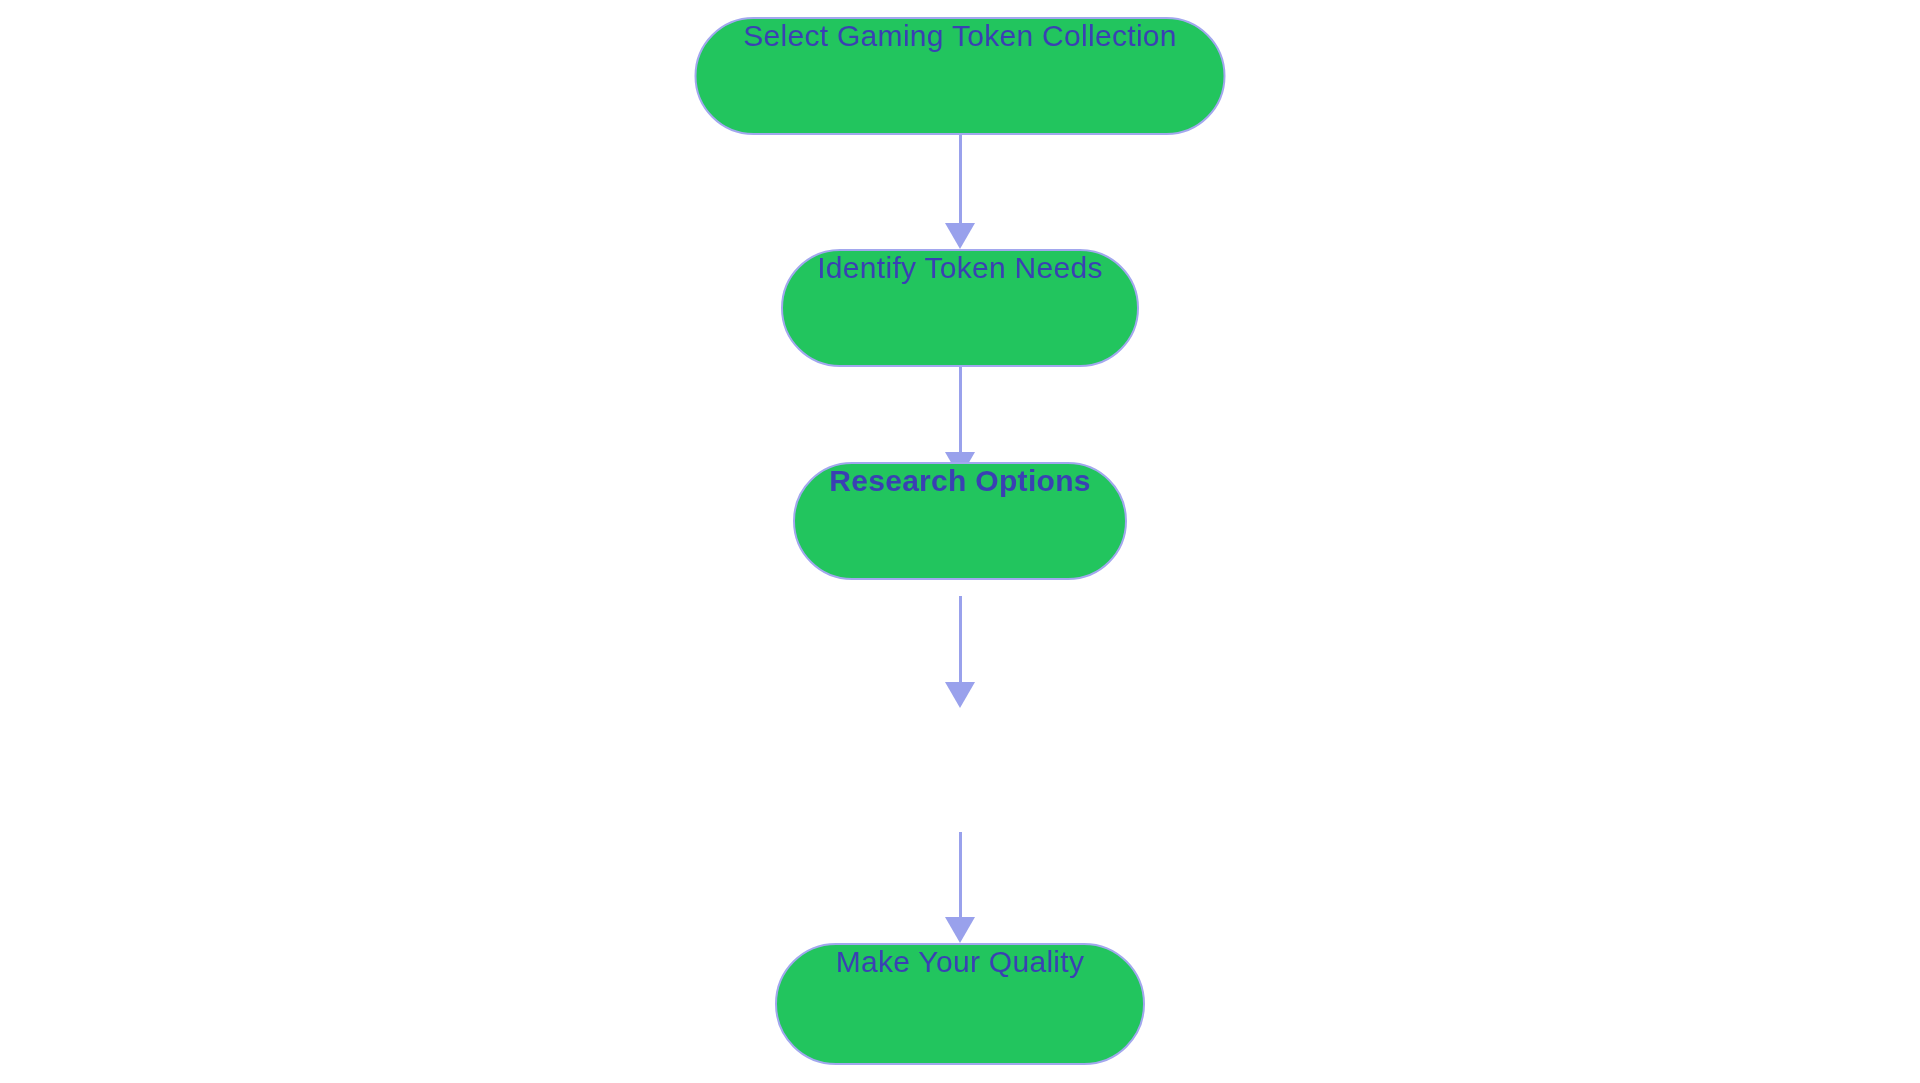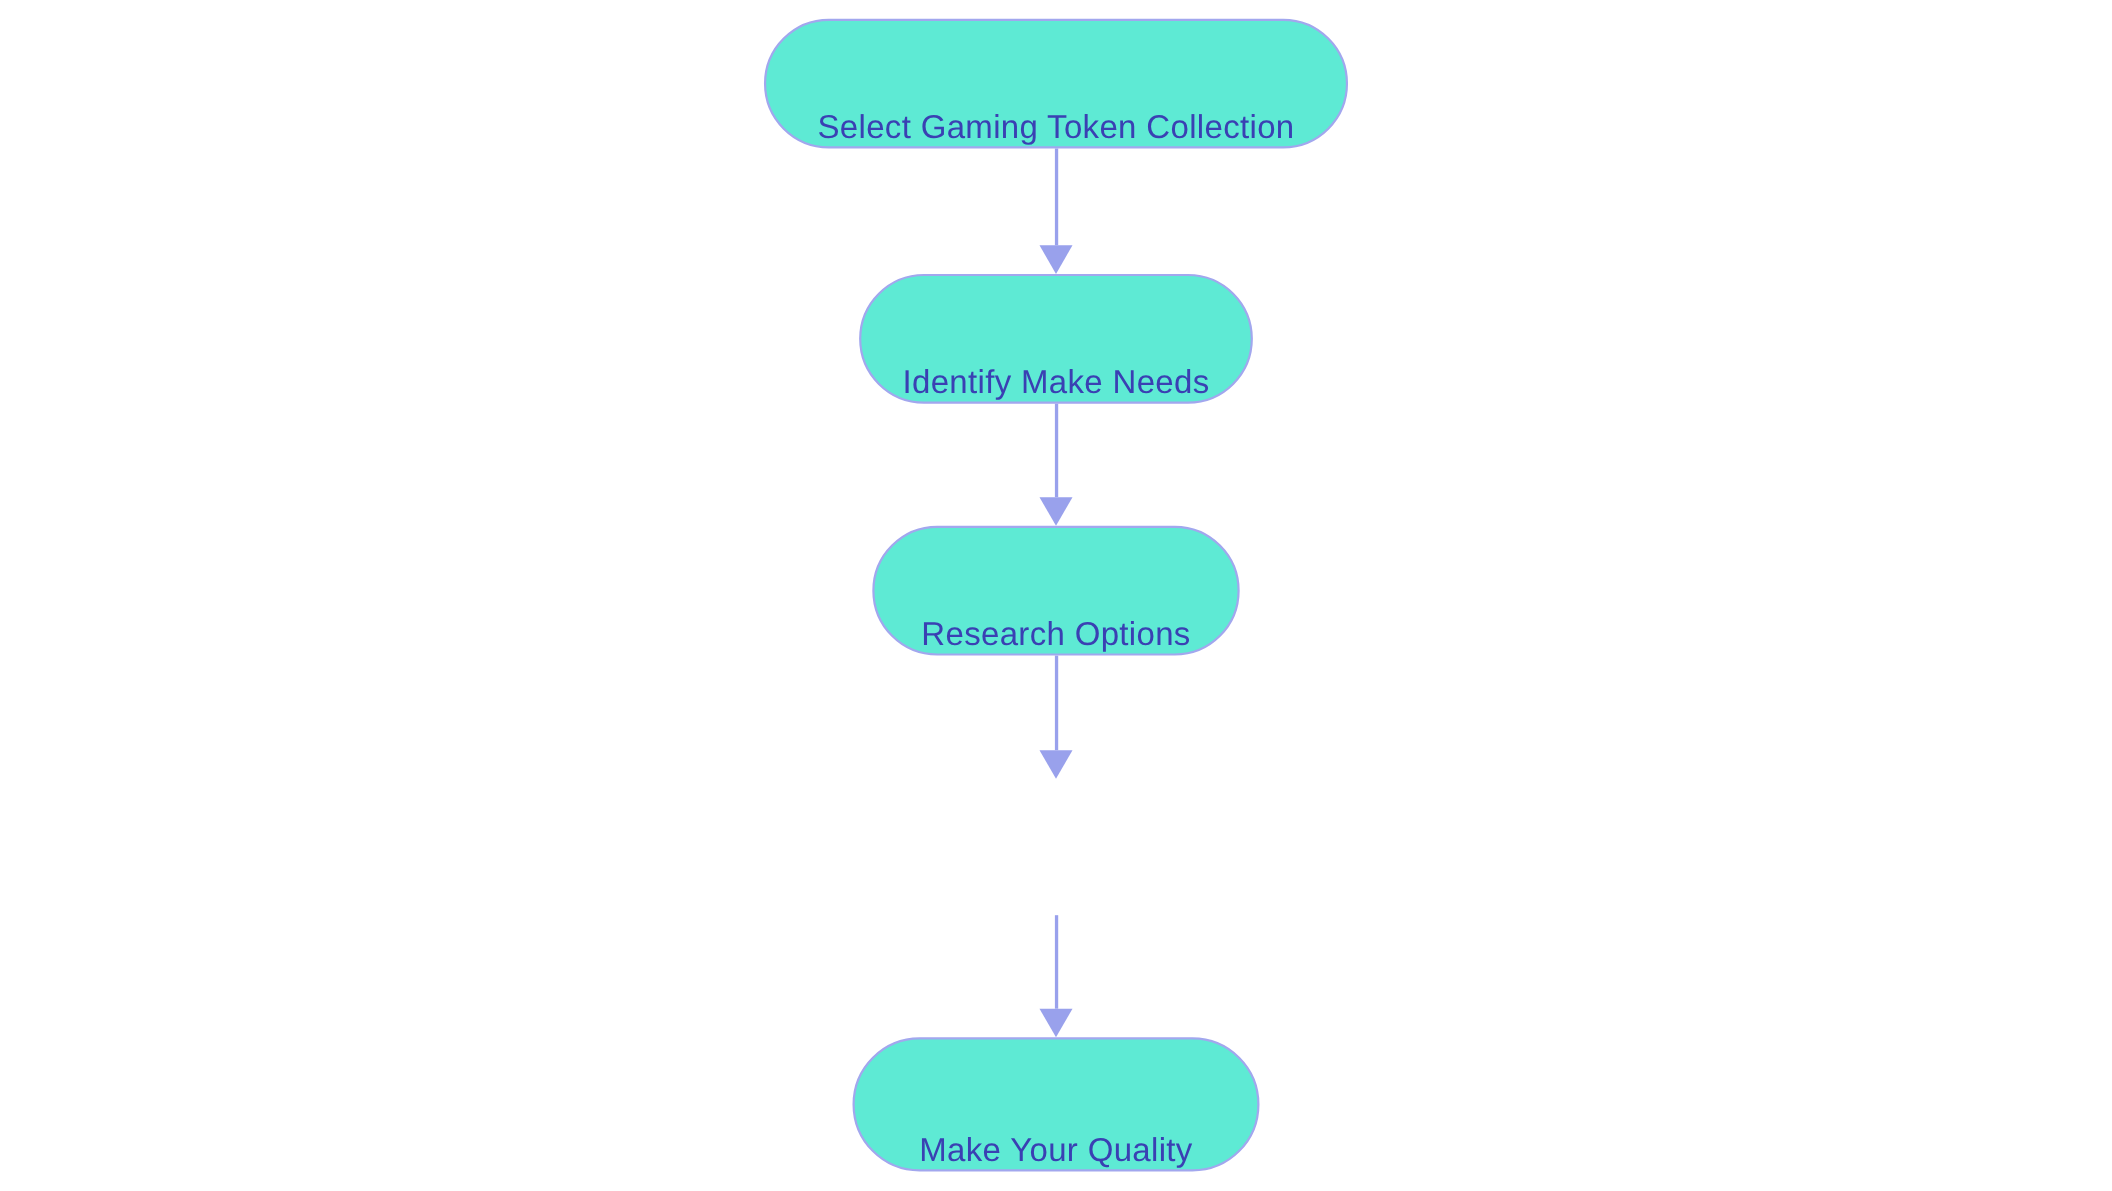--- a/index.html
+++ b/index.html
@@ -12,36 +12,36 @@
   }
   .flowchart {
     position: absolute;
     inset: 0;
   }
   .node {
     position: absolute;
     left: 50%;
     transform: translateX(-50%);
     height: 118px;
-    background: #5eead4;
+    background: #22c55e;
     border: 2px solid #a2a7ee;
     border-radius: 62px;
     display: flex;
-    align-items: flex-end;
+    align-items: flex-start;
     justify-content: center;
   }
   .node-label {
     font-size: 30px;
     color: #3a40b3;
     letter-spacing: 0.3px;
     white-space: nowrap;
   }
   .n1 { top: 17px;  width: 531px; }
   .n2 { top: 249px; width: 358px; }
-  .n3 { top: 478px; width: 334px; }
+  .n3 { top: 462px; width: 334px; font-weight: bold; }
   .n4 { top: 708px; width: 470px; height: 124px; }
   .n5 { top: 943px; width: 370px; height: 122px; }
 
   .arrow {
     position: absolute;
     left: 50%;
     transform: translateX(-50%);
     display: flex;
     flex-direction: column;
     align-items: center;
@@ -72,21 +72,21 @@
   <div class="node n1">
     <span class="node-label">Select Gaming Token Collection</span>
   </div>
 
   <div class="arrow a1">
     <div class="arrow-line"></div>
     <div class="arrow-head"></div>
   </div>
 
   <div class="node n2">
-    <span class="node-label">Identify Make Needs</span>
+    <span class="node-label">Identify Token Needs</span>
   </div>
 
   <div class="arrow a2">
     <div class="arrow-line"></div>
     <div class="arrow-head"></div>
   </div>
 
   <div class="node n3">
     <span class="node-label">Research Options</span>
   </div>

